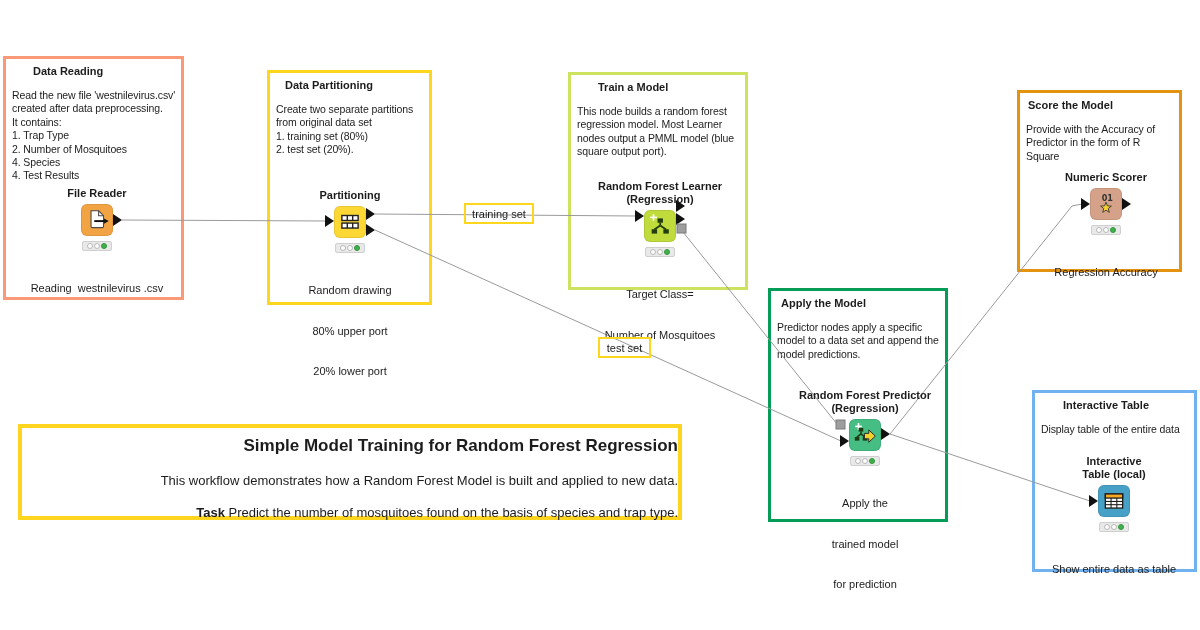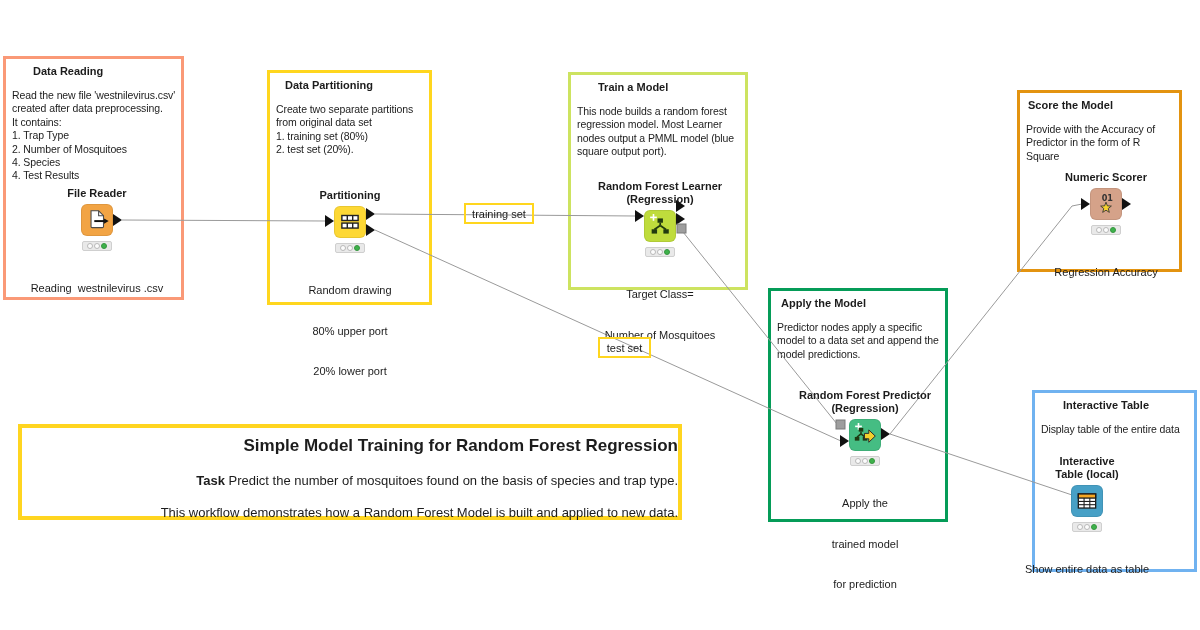--- a/index.html
+++ b/index.html
@@ -86,22 +86,22 @@
 
   <div class="anno" style="left: 1032px; top: 390px; width: 165px; height: 182px; border-color: rgb(112, 178, 240);">
     <div class="anno-title" style="padding-left:28px;">Interactive Table</div>
     <div class="anno-body">
       <div>Display table of the entire data</div>
     </div>
   </div>
 
   <div class="title-anno" style="left: 18px; top: 424px; width: 664px; height: 96px; border-color: rgb(255, 213, 32);">
     <div class="big">Simple Model Training for Random Forest Regression</div>
+    <div class="line">This workflow demonstrates how a Random Forest Model is built and applied to new data.</div>
     <div class="line"><b>Task</b><span> Predict the number of mosquitoes found on the basis of species and trap type.</span></div>
-    <div class="line">This workflow demonstrates how a Random Forest Model is built and applied to new data.</div>
   </div>
 
   <svg class="overlay" width="1200" height="630">
 
     <line class="conn" x1="122" y1="220" x2="326" y2="221" style="stroke: rgb(154, 154, 154);"></line>
     <line class="conn" x1="375" y1="214" x2="636" y2="216" style="stroke: rgb(154, 154, 154);"></line>
     <line class="conn" x1="375" y1="230" x2="841" y2="441" style="stroke: rgb(154, 154, 154);"></line>
     <line class="conn" x1="683" y1="232" x2="837" y2="424" style="stroke: rgb(154, 154, 154);"></line>
     <polyline class="conn" points="890,434 1072,206 1082,204" style="stroke: rgb(154, 154, 154);"></polyline>
     <line class="conn" x1="890" y1="434" x2="1090" y2="501" style="stroke: rgb(154, 154, 154);"></line>
@@ -236,21 +236,21 @@
     <div class="traffic">
       <span class="dot"></span>
       <span class="dot"></span>
       <span class="dot on" style="background: rgb(62, 178, 75);"></span>
     </div>
     <div class="node-caption">
       <div>Regression Accuracy</div>
     </div>
   </div>
 
-  <div class="node" style="left:1002px; top:455px;">
+  <div class="node" style="left:1029px; top:455px;">
     <div class="node-label"><div>Interactive</div><div>Table (local)</div></div>
     <div class="node-icon" style="background: rgb(71, 160, 198);">
       <svg width="26" height="26" viewBox="0 0 24 24">
         <rect x="4" y="5.5" width="16" height="13" fill="#ffffff" stroke="#1d1d1d" stroke-width="1.2"></rect>
         <rect x="4" y="5.5" width="16" height="3.8" fill="#f6a723" stroke="#1d1d1d" stroke-width="1.2"></rect>
         <line x1="9.3" y1="9.3" x2="9.3" y2="18.5" stroke="#1d1d1d" stroke-width="1"></line>
         <line x1="14.6" y1="9.3" x2="14.6" y2="18.5" stroke="#1d1d1d" stroke-width="1"></line>
         <line x1="4" y1="12.4" x2="20" y2="12.4" stroke="#1d1d1d" stroke-width="1"></line>
         <line x1="4" y1="15.4" x2="20" y2="15.4" stroke="#1d1d1d" stroke-width="1"></line>
       </svg>

